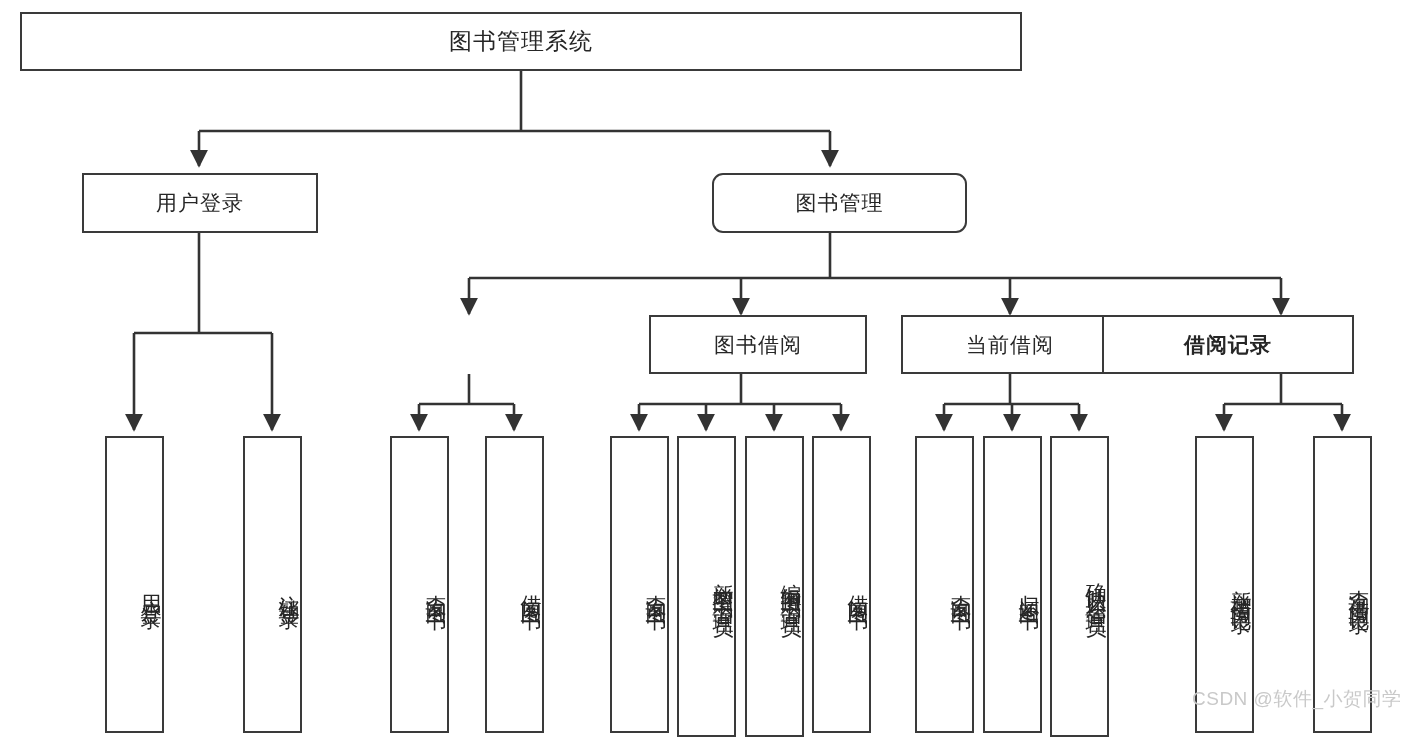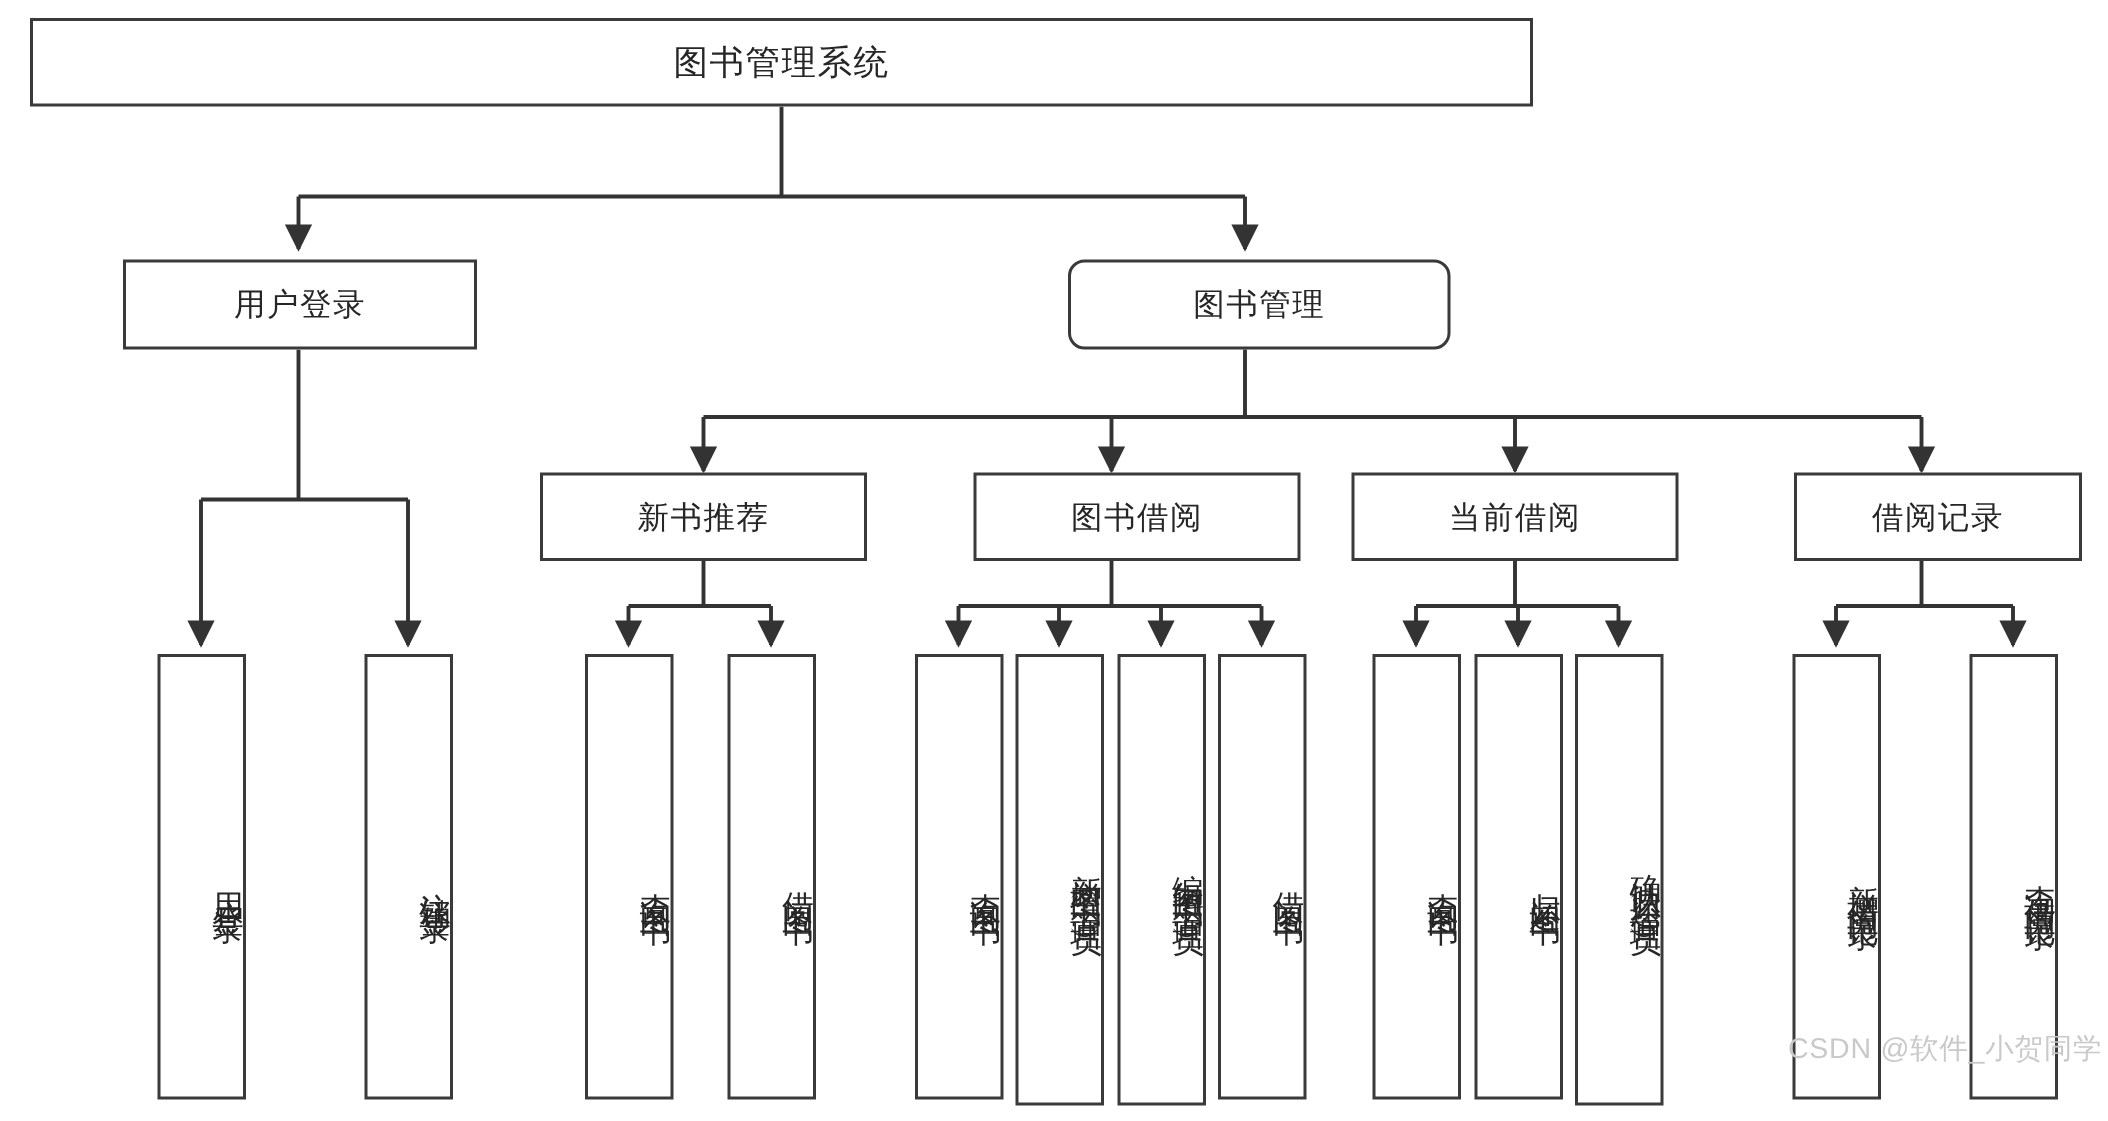--- a/index.html
+++ b/index.html
@@ -126,27 +126,26 @@
       <path d="M 1342 404 L 1342 430" marker-end="url(#arrow)"></path>
     </g>
   </svg>
 
   <div class="node root" style="left:20px; top:12px; width:1002px; height:59px;">图书管理系统</div>
 
   <div class="node level1" style="left:82px; top:173px; width:236px; height:60px;">用户登录</div>
 
   <div class="node level1" style="left:712px; top:173px; width:255px; height:60px;border-radius:11px;">图书管理</div>
 
-  <div class="node level2" style="left:360px; top:315px; width:218px; height:59px;">新书推荐</div>
 
   <div class="node level2" style="left:632px; top:315px; width:218px; height:59px;margin-left:17px;">图书借阅</div>
 
   <div class="node level2" style="left:901px; top:315px; width:218px; height:59px;">当前借阅</div>
 
-  <div class="node level2" style="left:1196px; top:315px; width:192px; height:59px;">借阅记录</div>
+  <div class="node level2" style="left:1102px; top:315px; width:252px; height:59px;font-weight:bold;">借阅记录</div>
 
   <div class="node leaf" style="left:105px; top:436px; width:59px; height:297px;">用户登录</div>
 
   <div class="node leaf" style="left:243px; top:436px; width:59px; height:297px;">注销登录</div>
 
   <div class="node leaf" style="left:390px; top:436px; width:59px; height:297px;">查询图书</div>
 
   <div class="node leaf" style="left:485px; top:436px; width:59px; height:297px;">借阅图书</div>
 
   <div class="node leaf" style="left:610px; top:436px; width:59px; height:297px;">查询图书</div>

